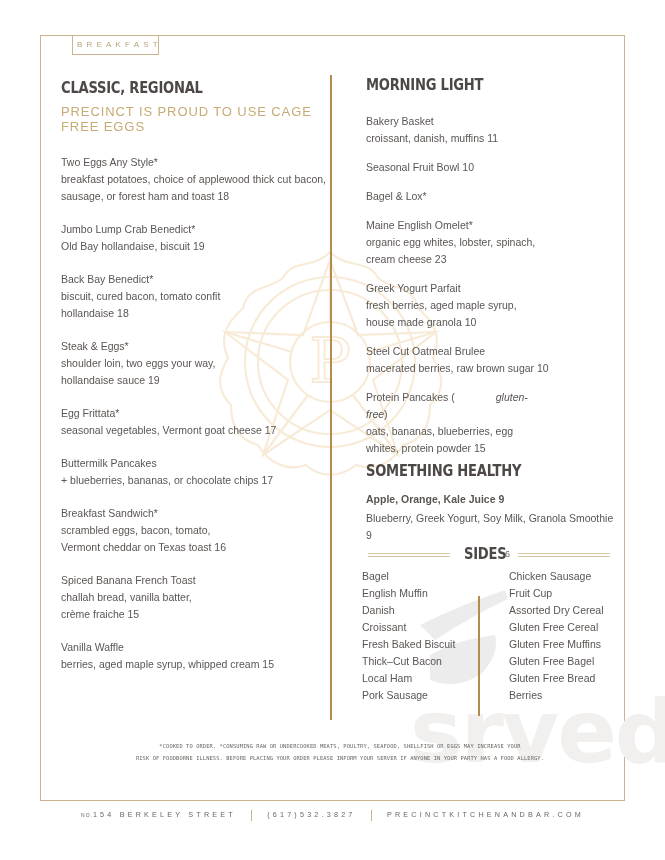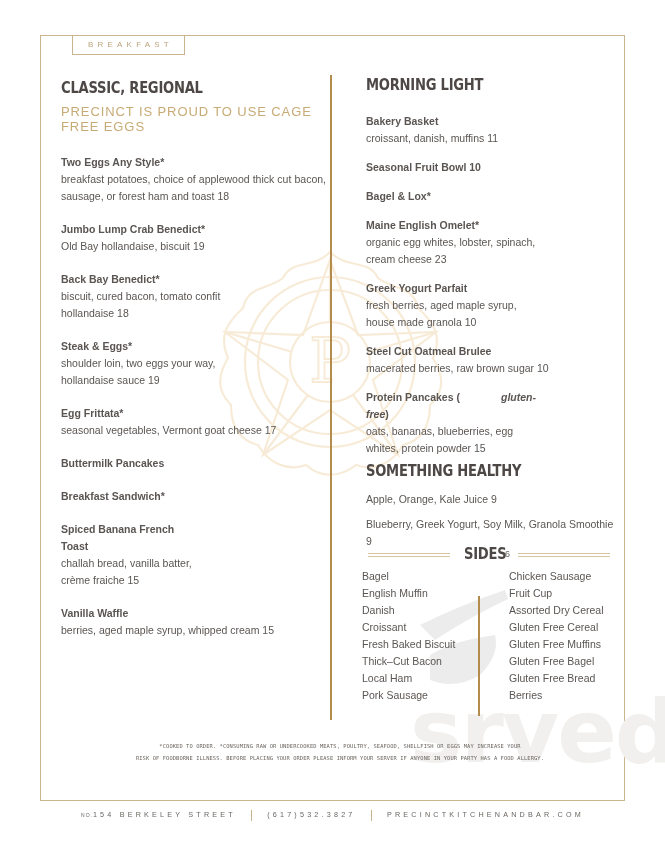--- a/index.html
+++ b/index.html
@@ -7,21 +7,21 @@
     width: 665px; height: 860px; position: relative; overflow: hidden;
     background: #ffffff;
     font-family: "Liberation Sans", sans-serif;
     color: #5a5552;
   }
   .frame {
     position: absolute; left: 40px; top: 35px; width: 585px; height: 766px;
     border: 1.5px solid #c9b48f; box-sizing: border-box;
   }
   .tab {
-    position: absolute; left: 72px; top: 35px; width: 113px; height: 20px;
+    position: absolute; left: 72px; top: 35px; width: 87px; height: 20px;
     border: 1.5px solid #c9b48f; border-top: none; box-sizing: border-box;
     font-size: 8px; letter-spacing: 4.2px; color: #b9a47c;
     text-align: center; line-height: 19px; padding-left: 4px;
   }
   .divider {
     position: absolute; left: 330px; top: 75px; width: 2px; height: 645px;
     background: #b38b4d;
   }
   .watermark { position: absolute; left: 208px; top: 240px; width: 245px; height: 245px; opacity: 0.5; }
   .served { position: absolute; left: 410px; top: 680px; font-size: 88px; font-weight: bold;
@@ -32,21 +32,21 @@
   .col-left { left: 61px; top: 78px; width: 265px; }
   .col-right { left: 366px; top: 75px; width: 255px; }
   .section-title {
     font-family: "DejaVu Sans", sans-serif; font-weight: bold;
     font-size: 16px; color: #4d4845; letter-spacing: -0.3px;
     transform: scaleX(0.82); transform-origin: left center;
     text-transform: uppercase; margin: 0; line-height: 20px;
   }
   .subtitle { font-size: 13px; color: #c7ab74; letter-spacing: 0.9px; margin-top: 6px; }
   .item { font-size: 10.5px; line-height: 17px; color: #5a5552; }
-  .item .name { display: block; font-weight: bold; }
+  .item .name { display: block; }
   .item .desc { display: block; }
   .left-items .item { margin-bottom: 16px; }
   .right-items .item { margin-bottom: 12px; }
   .italic { font-style: italic; padding-left: 41px; }
 
   .sides-header { position: absolute; left: 368px; top: 545px; width: 247px; height: 20px; }
   .dbl-line { position: absolute; top: 8px; height: 2px; border-top: 1.5px solid #d7c6a2; border-bottom: 1.5px solid #d7c6a2; }
   .sides-title { position: absolute; left: 96px; top: -1px; }
   .sides-price { position: absolute; left: 137px; top: 4px; font-size: 9px; color: #6a6560; }
   .sides-col { position: absolute; top: 568px; font-size: 10.5px; line-height: 17px; color: #5a5552; }
@@ -111,23 +111,25 @@
     <div class="item" style="width:160px;">
       <span class="name">Steak &amp; Eggs*</span>
       <span class="desc">shoulder loin, two eggs your way, hollandaise sauce 19</span>
     </div>
     <div class="item">
       <span class="name">Egg Frittata*</span>
       <span class="desc">seasonal vegetables, Vermont goat cheese 17</span>
     </div>
     <div class="item">
       <span class="name">Buttermilk Pancakes</span>
+      <span class="desc">+ blueberries, bananas, or chocolate chips 17</span>
     </div>
     <div class="item" style="width:190px;">
       <span class="name">Breakfast Sandwich*</span>
+      <span class="desc">scrambled eggs, bacon, tomato, Vermont cheddar on Texas toast 16</span>
     </div>
     <div class="item" style="width:140px;">
       <span class="name">Spiced Banana French Toast</span>
       <span class="desc">challah bread, vanilla batter, crème fraiche 15</span>
     </div>
     <div class="item">
       <span class="name">Vanilla Waffle</span>
       <span class="desc">berries, aged maple syrup, whipped cream 15</span>
     </div>
   </div>
@@ -158,21 +160,21 @@
       <span class="name">Steel Cut Oatmeal Brulee</span>
       <span class="desc">macerated berries, raw brown sugar 10</span>
     </div>
     <div class="item" style="width:180px; margin-bottom:4px;">
       <span class="name"><span>Protein Pancakes (</span><span class="italic">gluten-free</span><span>)</span></span>
       <span class="desc">oats, bananas, blueberries, egg whites, protein powder 15</span>
     </div>
   </div>
   <h2 class="section-title">SOMETHING HEALTHY</h2>
   <div style="margin-top:10px;">
-    <div class="item" style="margin-bottom:8px;">Apple, Orange, Kale Juice 9</div>
+    <div class="item" style="margin-bottom:2px;font-weight:bold;">Apple, Orange, Kale Juice 9</div>
     <div class="item">Blueberry, Greek Yogurt, Soy Milk, Granola Smoothie 9</div>
   </div>
 </div>
 
 <div class="sides-header">
   <div class="dbl-line" style="left:0; width:82px;"></div>
   <h2 class="section-title sides-title">SIDES</h2>
   <span class="sides-price">6</span>
   <div class="dbl-line" style="left:150px; width:92px;"></div>
 </div>

